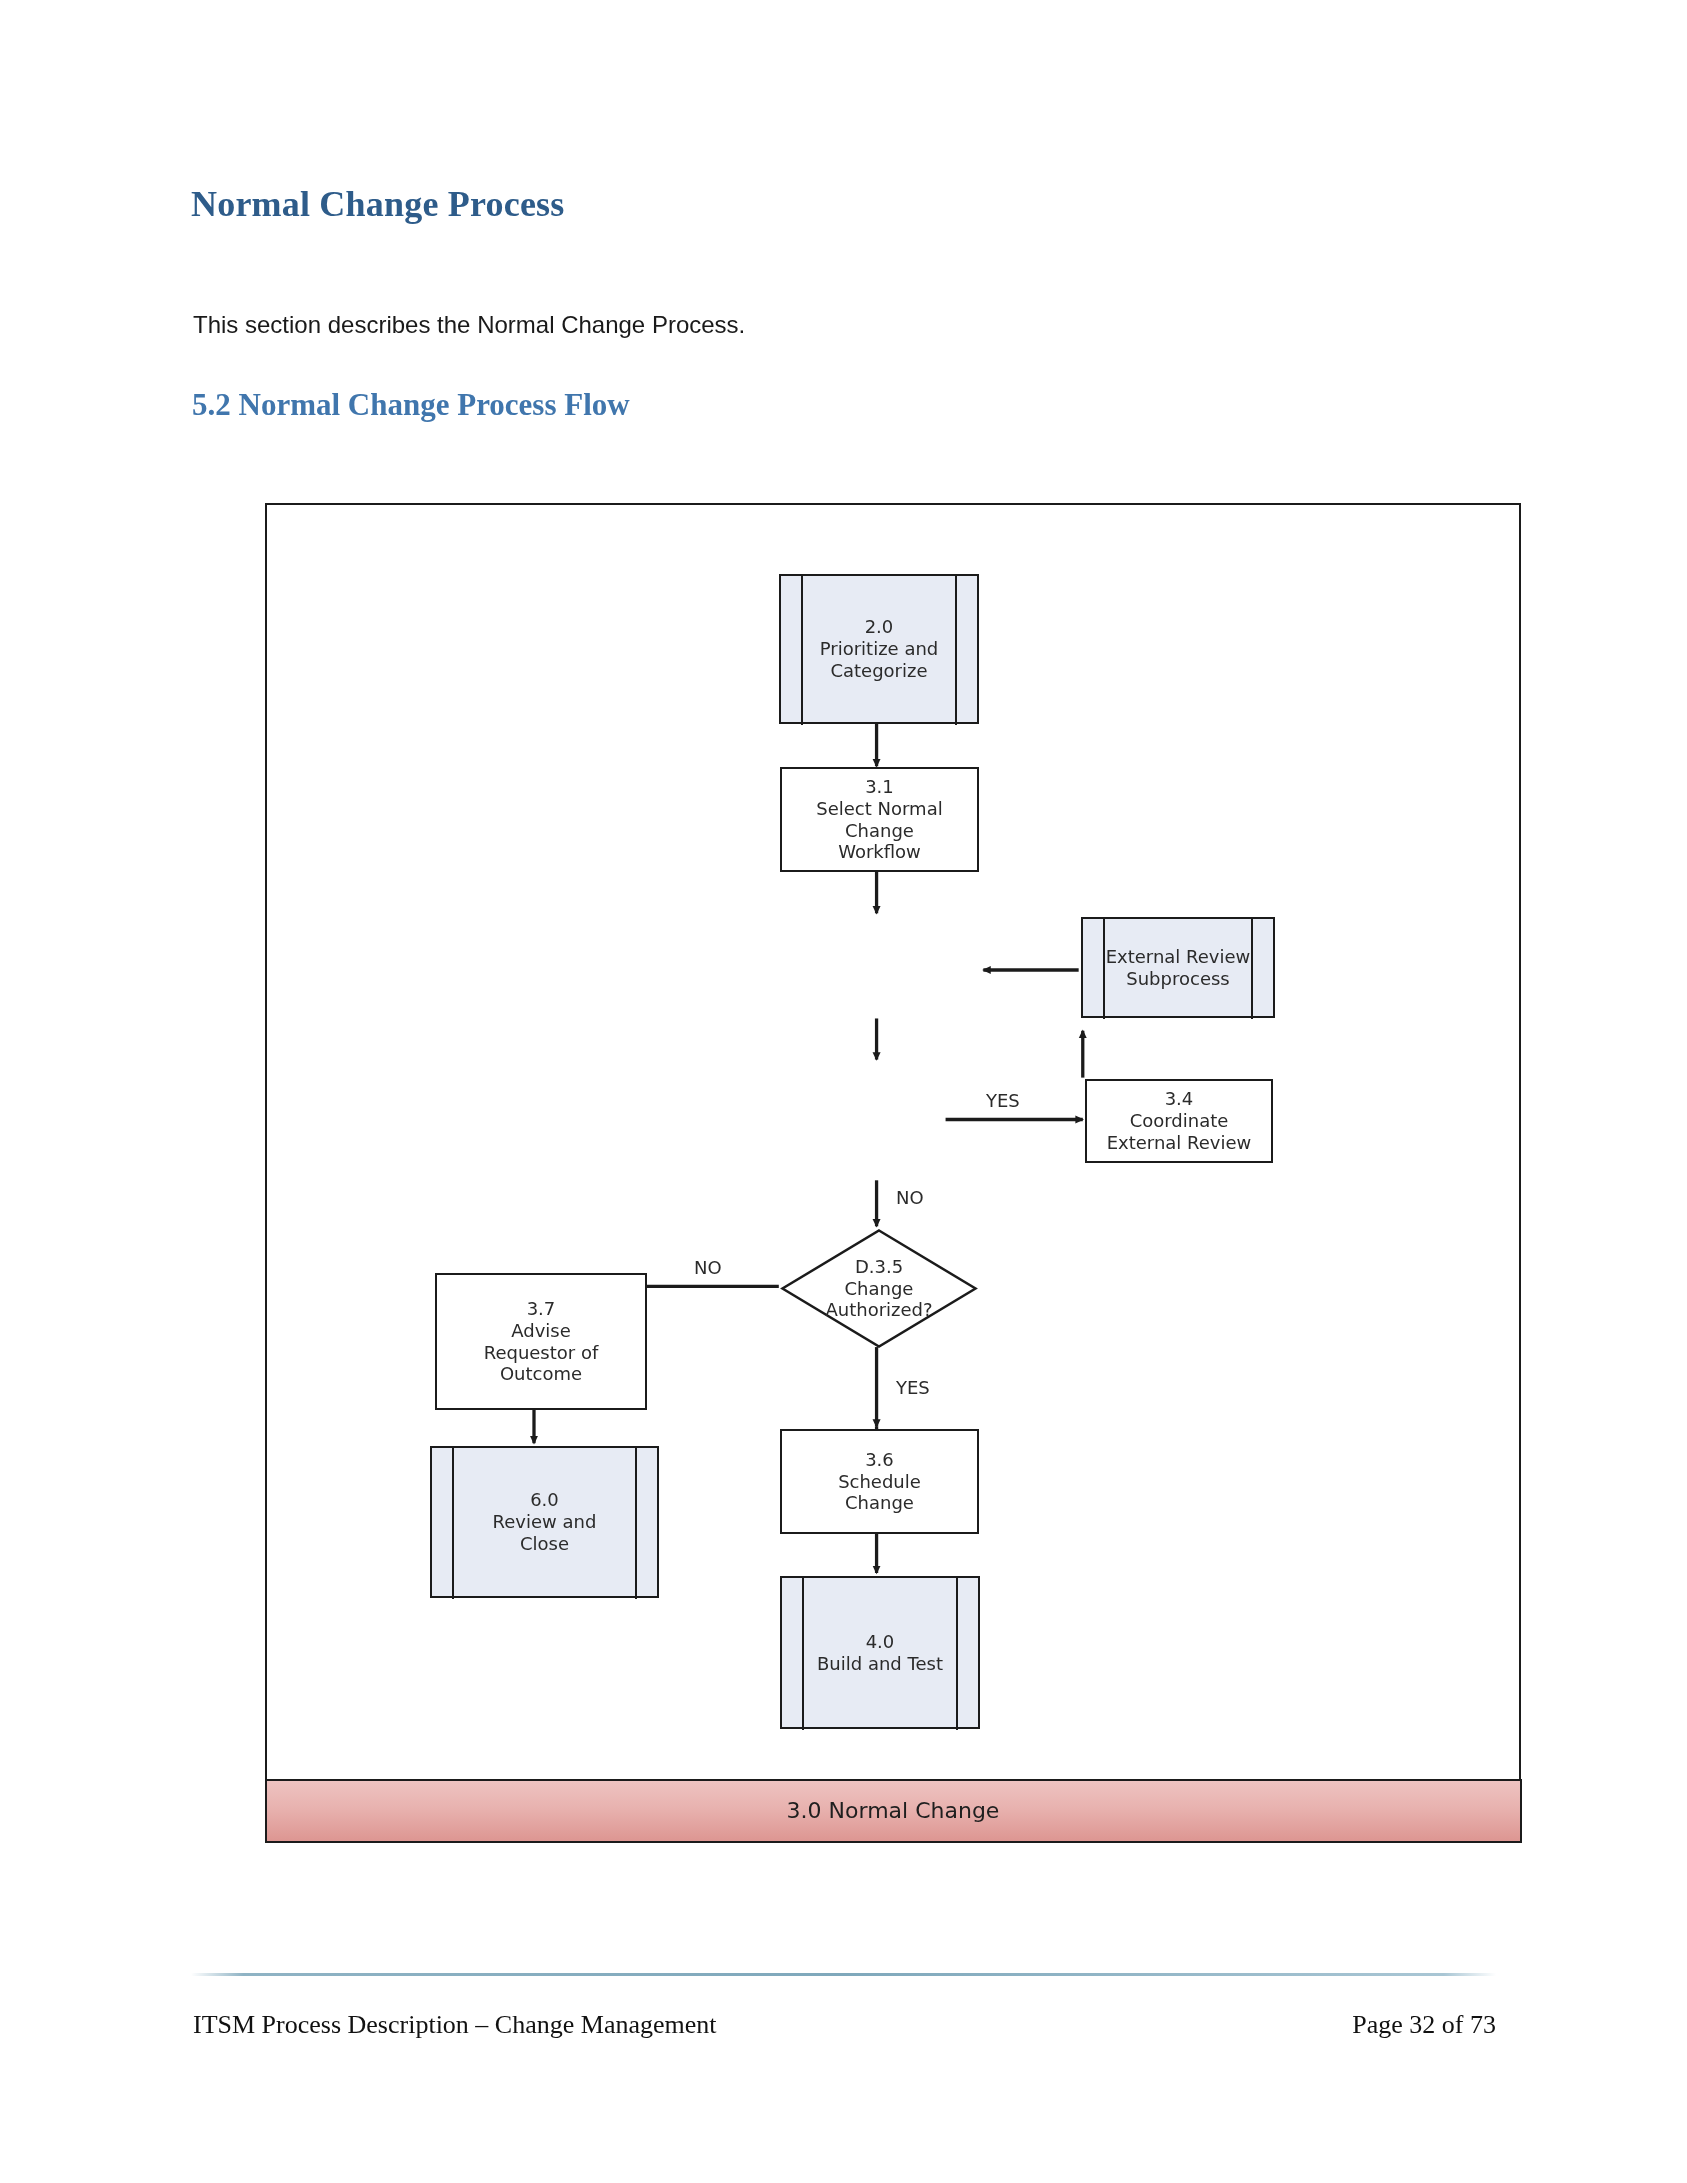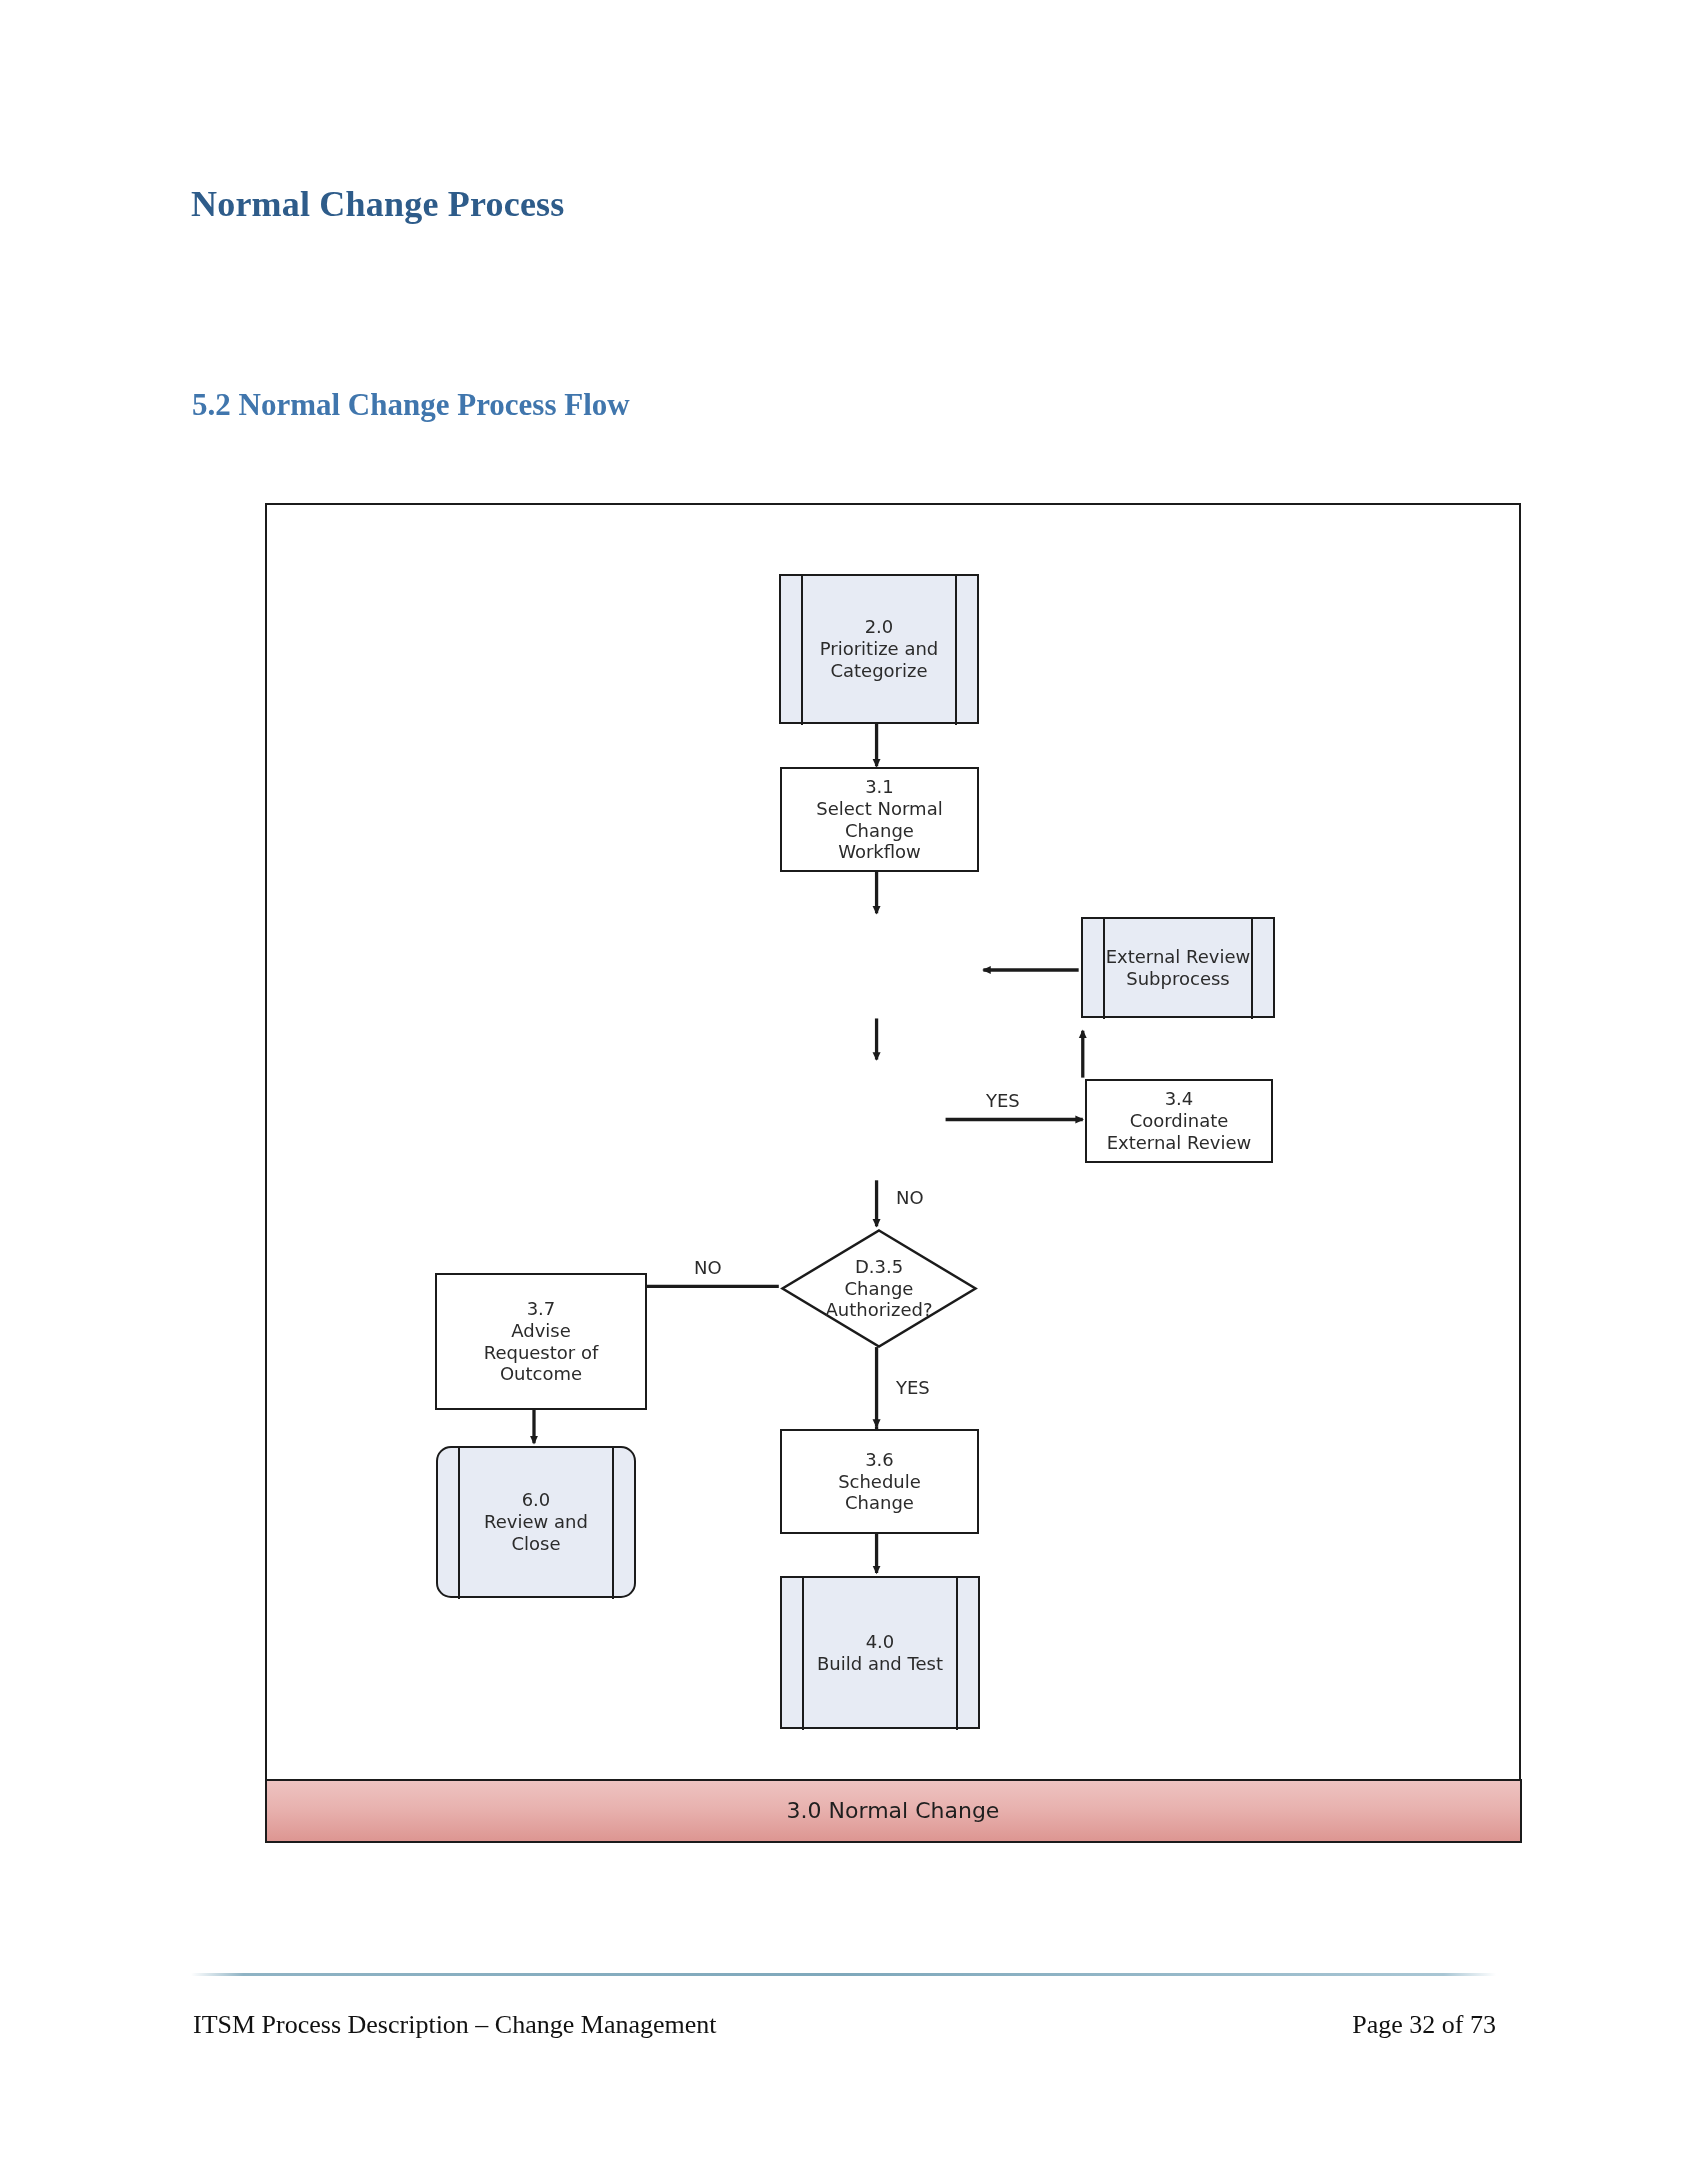--- a/index.html
+++ b/index.html
@@ -189,20 +189,21 @@
     color: #111111;
     white-space: nowrap;
   }
 </style>
 </head>
 <body>
 
 <div class="page">
 
   <div class="h1">Normal Change Process</div>
+  <div class="para">This section describes the Normal Change Process.</div>
   <div class="h2">5.2 Normal Change Process Flow</div>
 
   <div class="diagram">
 
     <svg class="canvas" viewBox="0 0 1524 1625" preserveAspectRatio="none">
       <defs>
         <marker id="arrow" markerWidth="11" markerHeight="11" refX="9" refY="5.5" orient="auto" markerUnits="userSpaceOnUse">
           <path d="M0,0.6 L10.5,5.5 L0,10.4 Z" fill="#1b1b1b"></path>
         </marker>
       </defs>
@@ -272,21 +273,21 @@
 Authorized?</span>
     </div>
 
     <div class="node" style="left:168px; top:768px; width:212px; height:137px;">
       <span class="lbl">3.7
 Advise
 Requestor of
 Outcome</span>
     </div>
 
-    <div class="node predefined" style="left:169px; top:941px; width:200px; height:152px;border-radius:15px;">
+    <div class="node predefined" style="left:163px; top:941px; width:229px; height:152px;">
       <span class="lbl">6.0
 Review and
 Close</span>
     </div>
 
     <div class="node" style="left:513px; top:924px; width:199px; height:105px;">
       <span class="lbl">3.6
 Schedule
 Change</span>
     </div>

